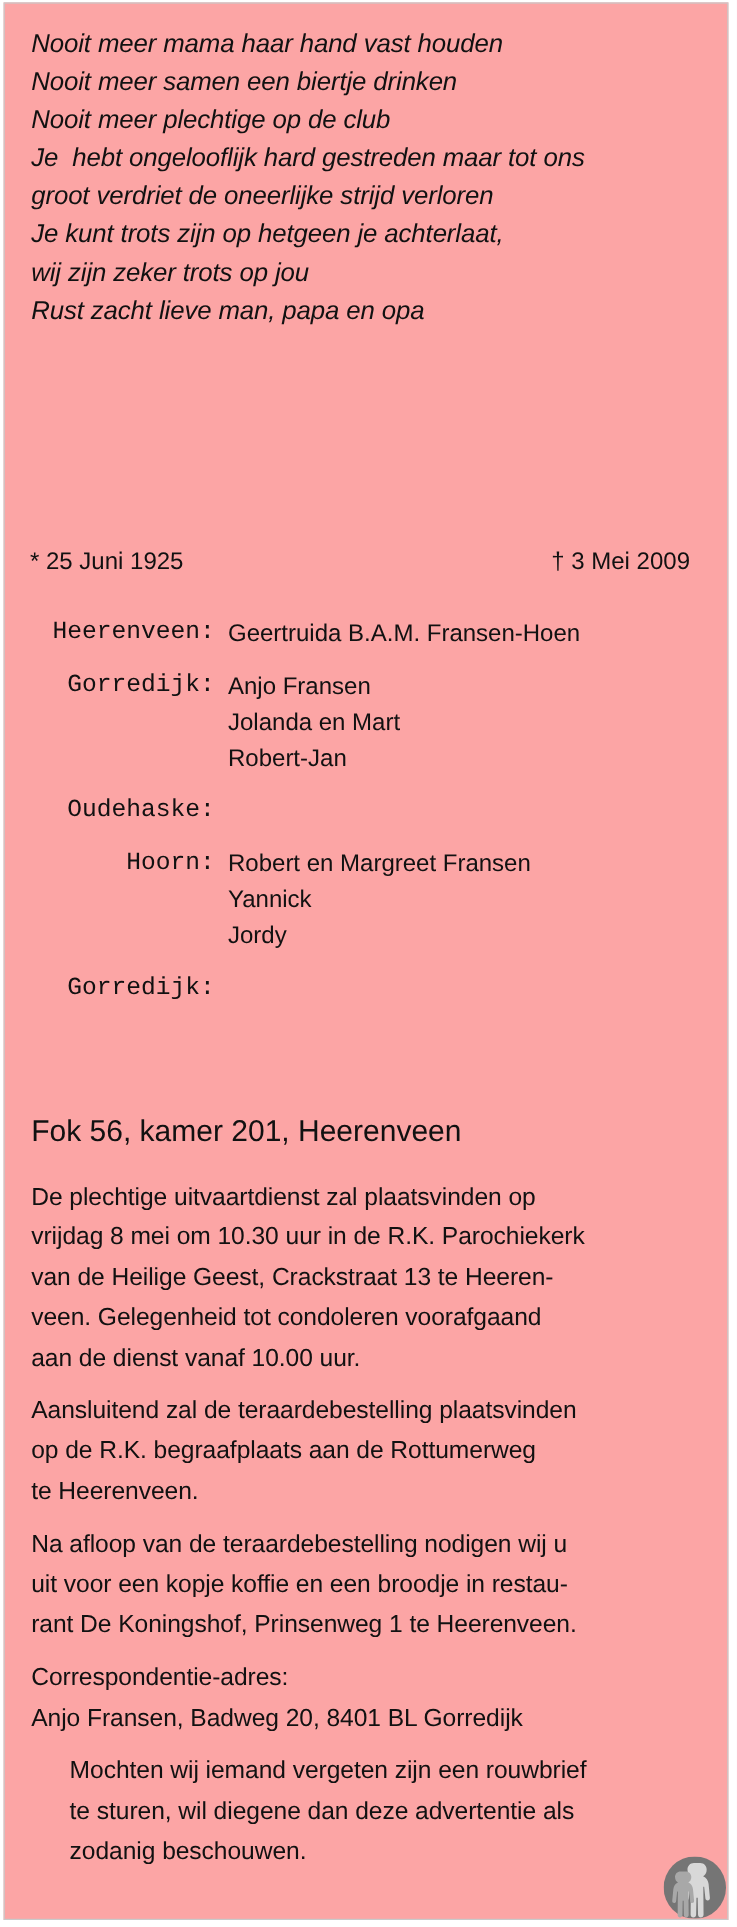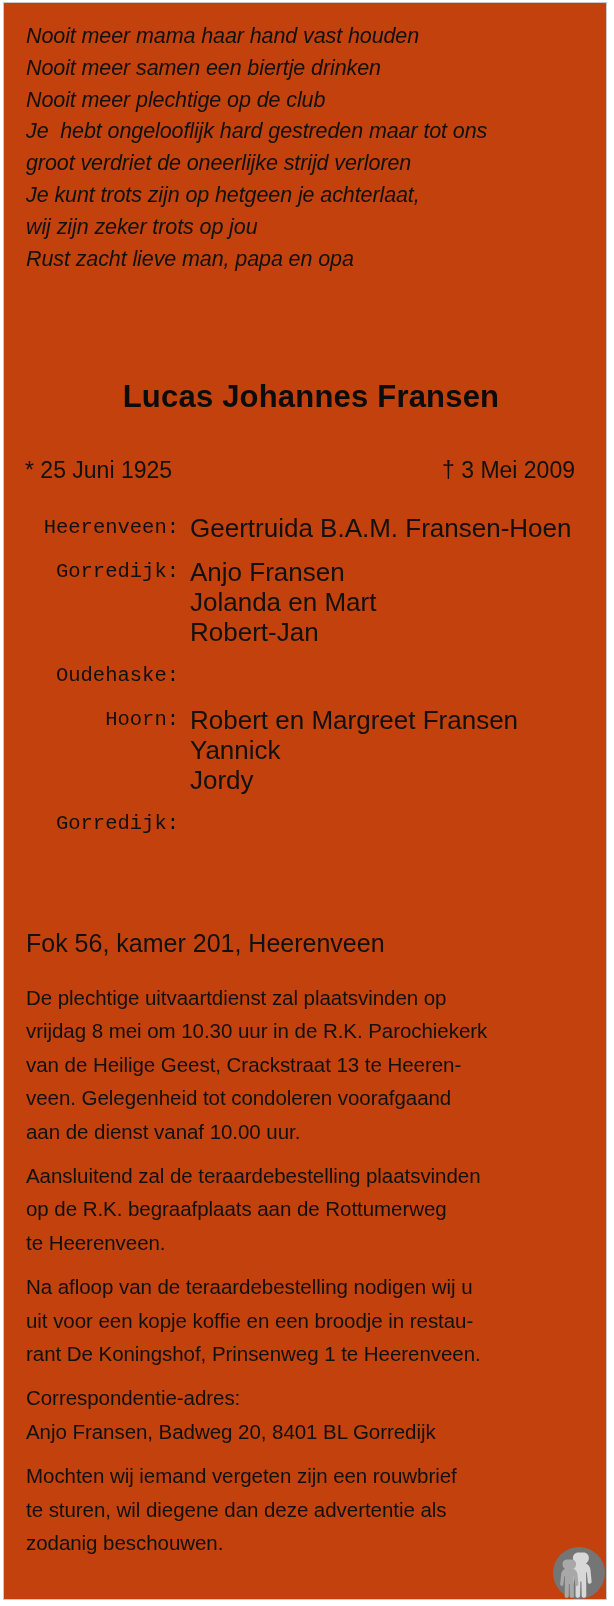--- a/index.html
+++ b/index.html
@@ -13,21 +13,21 @@
     font-family: "Liberation Sans", sans-serif;
     -webkit-font-smoothing: antialiased;
   }
 
   .card {
     position: absolute;
     left: 3px;
     top: 2px;
     width: 604px;
     height: 1598px;
-    background: #c2410c;
+    background: #fca5a5;
     border: 1px solid #c9c9c9;
     box-sizing: border-box;
     overflow: hidden;
   }
 
   .inner {
     position: relative;
     width: 100%;
     height: 100%;
   }
@@ -64,21 +64,21 @@
   }
 
   
   .dates {
     position: absolute;
     left: 21px;
     top: 454px;
     width: 550px;
     display: flex;
     justify-content: space-between;
-    font-size: 23px;
+    font-size: 20px;
     color: #111111;
   }
 
   
   .family {
     position: absolute;
     left: 0;
     top: 510px;
     width: 604px;
   }
@@ -95,21 +95,21 @@
     line-height: 30px;
     color: #111111;
     white-space: nowrap;
     font-family: Liberation Mono, monospace;
   }
   .fam-names {
     padding-left: 11px;
     flex: 1 1 auto;
   }
   .fam-name {
-    font-size: 26px;
+    font-size: 20px;
     line-height: 30px;
     color: #111111;
     white-space: nowrap;
   }
 
   
   .resid-address {
     position: absolute;
     left: 22px;
     top: 925px;
@@ -126,21 +126,21 @@
     width: 556px;
   }
   .para {
     font-size: 20.5px;
     line-height: 33.4px;
     color: #111111;
     margin-bottom: 11px;
     white-space: pre-line;
     letter-spacing: -0.05px;
   }
-  .para:last-child { margin-bottom: 0; }
+  .para:last-child { margin-bottom: 0; margin-left: 32px; }
 
   
   .logo {
     position: absolute;
     left: 549px;
     top: 1544px;
     width: 52px;
     height: 52px;
   }
 </style>
@@ -154,21 +154,20 @@
     <div class="poem-line">Nooit meer mama haar hand vast houden</div>
     <div class="poem-line">Nooit meer samen een biertje drinken</div>
     <div class="poem-line">Nooit meer plechtige op de club</div>
     <div class="poem-line">Je  hebt ongelooflijk hard gestreden maar tot ons</div>
     <div class="poem-line">groot verdriet de oneerlijke strijd verloren</div>
     <div class="poem-line">Je kunt trots zijn op hetgeen je achterlaat,</div>
     <div class="poem-line">wij zijn zeker trots op jou</div>
     <div class="poem-line">Rust zacht lieve man, papa en opa</div>
   </div>
 
-  <div class="name">Lucas Johannes Fransen</div>
 
   <div class="dates">
     <span>* 25 Juni 1925</span>
     <span>† 3 Mei 2009</span>
   </div>
 
   <div class="family">
 
     <div class="fam-group">
       <div class="fam-place">Heerenveen:</div>

